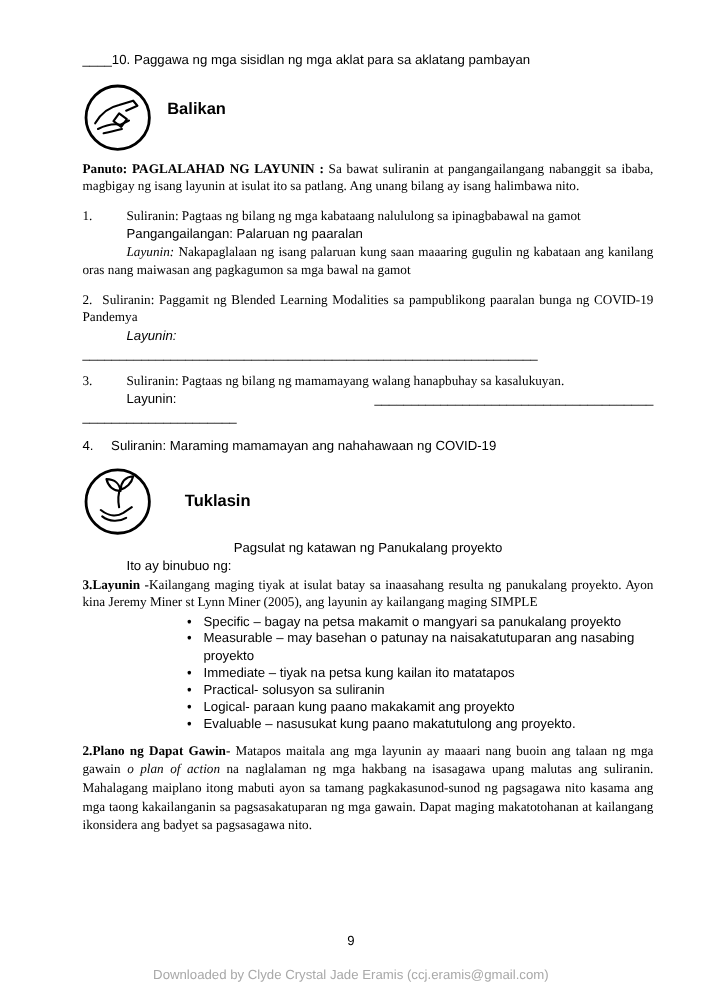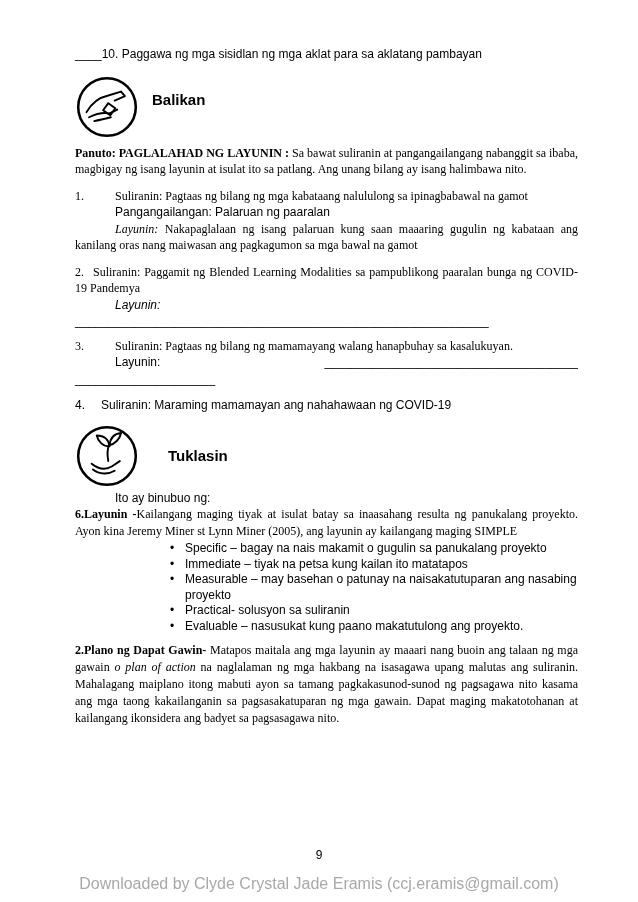--- a/index.html
+++ b/index.html
@@ -6,21 +6,21 @@
   html, body { margin: 0; padding: 0; }
   body {
     width: 638px; height: 902px;
     background: #ffffff;
     font-family: "Liberation Sans", "DejaVu Sans", sans-serif;
     color: #000;
   }
   .page {
     position: relative;
     width: 638px; height: 902px;
-    padding: 46px 60px 0 75px;
+    padding: 46px 44px 0 75px;
     overflow: hidden;
     background: #fff;
   }
   .t { font-size: 12px; line-height: 16.5px; margin: 0; }
   .justify { text-align: justify; font-family: Liberation Serif, serif; }
   .center { text-align: center; }
   .ind40 { margin-left: 40px; }
   .hang { text-indent: 40px; }
   .qnum { display: inline-block; width: 40px; }
   .qnum.narrow { width: 18px; }
@@ -48,21 +48,21 @@
   .bullets li { position: relative; font-size: 12px; line-height: 15.5px; }
   .bullets li::before { content: "\2022"; position: absolute; left: -15px; }
   .p2 { line-height: 17px; }
 
   .pageno {
     position: absolute; bottom: 40px; left: 0; width: 100%;
     text-align: center; font-size: 12px;
   }
   .dlnote {
     position: absolute; bottom: 9px; left: 0; width: 100%;
-    text-align: center; font-size: 16px; color: #a8a8a8;
+    text-align: center; font-size: 12px; color: #a8a8a8;
   }
 </style>
 </head>
 <body>
 
 <div class="page">
 
   <p class="t item10">____10. Paggawa ng mga sisidlan ng mga aklat para sa aklatang pambayan</p>
 
   <div class="hdr">
@@ -117,29 +117,31 @@
           <path d="M54 35 C44 35 36 28 34 18 C46 18 53 25 54 35 Z"></path>
           <path d="M54 33 C62 31 70 24 72 14 C60 15 55 23 54 33 Z"></path>
           <path d="M26 62 C36 70 48 72 58 66 L70 58"></path>
           <path d="M28 71 C38 79 52 79 62 73"></path>
         </g>
       </svg>
     </span>
     <span class="hdr-title">Tuklasin</span>
   </div>
 
+  <p class="t center">Pagsulat ng katawan ng Panukalang proyekto</p>
   <p class="t ind40">Ito ay binubuo ng:</p>
 
-  <p class="t justify p1"><b>6.Layunin -</b><span>Kailangang maging tiyak at isulat batay sa inaasahang resulta ng panukalang proyekto. Ayon kina Jeremy Miner st Lynn Miner (2005), ang layunin  ay kailangang maging SIMPLE</span></p>
+  <p class="t justify p1"><b>3.Layunin -</b><span>Kailangang maging tiyak at isulat batay sa inaasahang resulta ng panukalang proyekto. Ayon kina Jeremy Miner st Lynn Miner (2005), ang layunin  ay kailangang maging SIMPLE</span></p>
 
   <ul class="bullets">
-    <li class="t">Specific – bagay na nais makamit  o gugulin sa panukalang proyekto</li>
+    <li class="t">Specific – bagay na petsa makamit  o mangyari sa panukalang proyekto</li>
+    <li class="t">Measurable – may basehan o patunay na naisakatutuparan ang nasabing proyekto</li>
     <li class="t">Immediate – tiyak na petsa kung kailan ito matatapos</li>
-    <li class="t">Measurable – may basehan o patunay na naisakatutuparan ang nasabing proyekto</li>
     <li class="t">Practical- solusyon sa suliranin</li>
+    <li class="t">Logical- paraan kung paano makakamit ang proyekto</li>
     <li class="t">Evaluable – nasusukat kung paano makatutulong ang proyekto.</li>
   </ul>
 
   <p class="t justify p2"><b>2.Plano ng Dapat Gawin-</b><span> Matapos maitala ang mga layunin ay maaari nang buoin ang talaan ng mga gawain </span><i>o plan of action</i><span>  na naglalaman ng mga hakbang na isasagawa upang malutas ang suliranin. Mahalagang maiplano itong mabuti ayon sa tamang pagkakasunod-sunod ng pagsagawa nito kasama  ang  mga taong kakailanganin sa pagsasakatuparan ng mga gawain. Dapat maging makatotohanan at kailangang ikonsidera ang badyet sa pagsasagawa nito.</span></p>
 
   <div class="pageno">9</div>
   <div class="dlnote">Downloaded by Clyde Crystal Jade Eramis (ccj.eramis@gmail.com)</div>
 
 </div>
 

